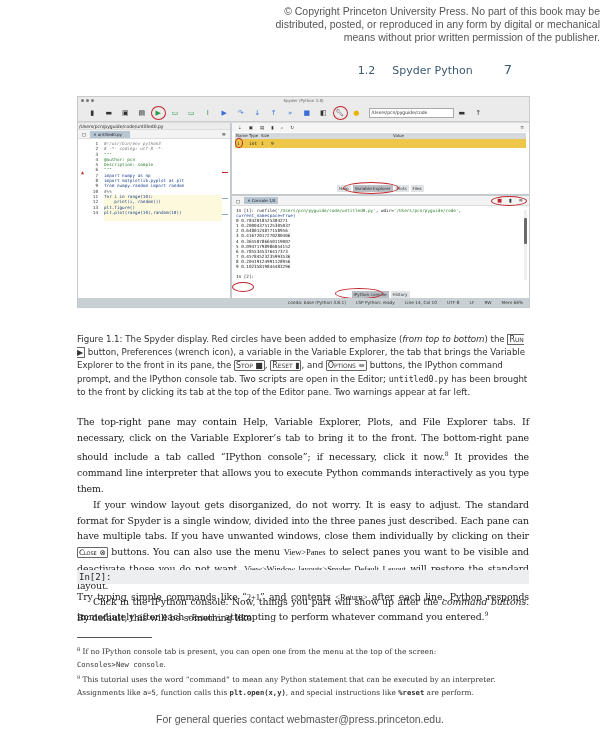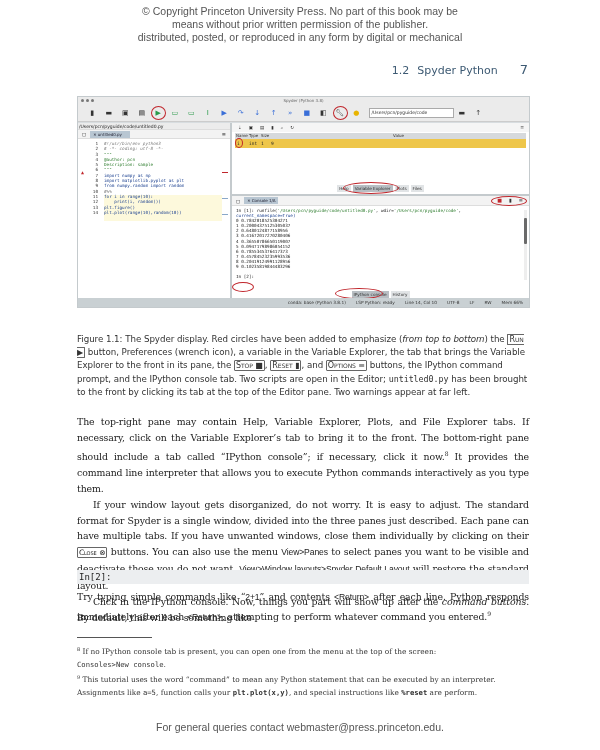--- a/index.html
+++ b/index.html
@@ -1,23 +1,23 @@
 <!DOCTYPE html>
 <html><head>
 <meta charset="utf-8">
 <style>
   * { box-sizing: border-box; margin: 0; padding: 0; }
   html, body { width: 600px; height: 750px; background: #ffffff; overflow: hidden; }
   body { position: relative; font-family: "DejaVu Serif", serif; color: #222; }
 
-  .copyright { position: absolute; top: 5px; left: 0; width: 600px; text-align: center;
+  .copyright { position: absolute; top: 5px; left: 0; width: 600px; text-align: right;
     font-family: "Liberation Sans", sans-serif; font-size: 10.5px; line-height: 13px; color: #555; }
 
-  .running-head { position: absolute; top: 62px; right: 72px; font-family: "DejaVu Sans", sans-serif;
-    font-size: 11px; color: #3d5a73; display: flex; gap: 8px; align-items: baseline; }
+  .running-head { position: absolute; top: 62px; right: 88px; font-family: "DejaVu Sans", sans-serif;
+    font-size: 11px; color: #3d5a73; display: flex; gap: 17px; align-items: baseline; }
   .running-head .pagenum { font-size: 13px; margin-left: 14px; color: #3d5a73; }
 
   
   .spyder { position: absolute; top: 96px; left: 77px; width: 453px; height: 212px;
     background: #d8dde0; border: 1px solid #c4cacd; font-family: "DejaVu Sans", sans-serif; overflow: hidden; }
   .titlebar { height: 8px; background: #ebebeb; position: relative; font-size: 4px; color: #666; text-align: center; line-height: 8px; }
   .dots { position: absolute; left: 3px; top: 2px; display: flex; gap: 2px; }
   .dots span { width: 3px; height: 3px; border-radius: 50%; background: #777; display: block; }
   .toolbar { height: 17px; background: #ebebeb; display: flex; align-items: center; padding-left: 6px; gap: 0; border-bottom: 1px solid #ccc; }
   .tb { width: 16.5px; height: 14px; display: flex; align-items: center; justify-content: center; font-size: 7px; color: #333; position: relative; }
@@ -65,36 +65,36 @@
 
   .caption { position: absolute; top: 333px; left: 77px; width: 452px; font-family: "DejaVu Sans", sans-serif;
     font-size: 8.7px; line-height: 13.2px; color: #333; letter-spacing: -0.05px; }
   .kbd { border: 1px solid #666; padding: 0 1px; font-variant: small-caps; font-size: 8px; border-radius: 1px; }
   .mono { font-family: "DejaVu Sans Mono", monospace; font-size: 8.4px; }
 
   .body { position: absolute; left: 77px; width: 452px; font-family: "DejaVu Serif", serif;
     font-size: 9.4px; line-height: 15.9px; color: #222; letter-spacing: -0.12px; }
   .body p { text-align: justify; }
   .indent { text-indent: 16px; }
-  .body .mono { font-family: Liberation Sans, sans-serif; font-size: 8.6px; margin-top: 40px; }
+  .body .mono { font-family: Liberation Serif, serif; font-size: 8.6px; margin-top: 40px; }
   .prompt-box { position: absolute; top: 570px; left: 77px; width: 452px; height: 14px; background: #eceef0;
     font-family: "DejaVu Sans Mono", monospace; font-size: 9px; line-height: 14px; padding-left: 2px; color: #222; }
   .rule { position: absolute; top: 637px; left: 77px; width: 75px; border-top: 1px solid #555; }
   .footnotes { position: absolute; top: 643px; left: 77px; width: 452px; font-family: "DejaVu Serif", serif; font-size: 7.4px; line-height: 12.4px; color: #333; }
   .footnotes sup { font-size: 5px; }
   .footnotes .mono { font-family: "DejaVu Sans Mono", monospace; font-size: 7.2px; }
-  .footer { position: absolute; top: 713px; left: 0; width: 600px; text-align: center; font-family: "Liberation Sans", sans-serif; font-size: 10.5px; color: #555; margin-top: 8px; }
+  .footer { position: absolute; top: 713px; left: 0; width: 600px; text-align: center; font-family: "Liberation Sans", sans-serif; font-size: 10.5px; color: #555; }
 </style>
 </head>
 <body>
 
 <div class="copyright">
   <div>© Copyright Princeton University Press. No part of this book may be</div>
+  <div>distributed, posted, or reproduced in any form by digital or mechanical</div>
   <div>means without prior written permission of the publisher.</div>
-  <div>distributed, posted, or reproduced in any form by digital or mechanical</div>
 </div>
 
 <div class="running-head">
   <span>1.2</span>
   <span>Spyder Python</span>
   <span class="pagenum">7</span>
 </div>
 
 <div class="spyder">
   <div class="titlebar">
@@ -297,16 +297,16 @@
 <div class="prompt-box">In[2]:</div>
 
 <div class="body" style="top:589px">
   <p><span>Try typing simple commands like “</span><span class="mono">2+1</span><span>” and contents </span><span class="mono">&lt;Return&gt;</span><span> after each line. Python responds immediately after each </span><span class="mono">&lt;Return&gt;</span><span>, attempting to perform whatever command you entered.</span><sup style="font-size:6px">9</sup></p>
 </div>
 
 <div class="rule"></div>
 
 <div class="footnotes">
   <div><sup>8</sup><span> If no IPython console tab is present, you can open one from the menu at the top of the screen:</span><br><span class="mono">Consoles&gt;New console</span><span>.</span></div>
-  <div><sup>9</sup><span> This tutorial uses the word “command” to mean any Python statement that can be executed by an interpreter. Assignments like </span><span class="mono">a=5</span><span>, function calls your </span><b class="mono">plt.plot(x,y)</b><span>, and special instructions like </span><b class="mono">%reset</b><span> are perform.</span></div>
+  <div><sup>9</sup><span> This tutorial uses the word “command” to mean any Python statement that can be executed by an interpreter. Assignments like </span><span class="mono">a=5</span><span>, function calls this </span><b class="mono">plt.open(x,y)</b><span>, and special instructions like </span><b class="mono">%reset</b><span> are perform.</span></div>
 </div>
 
 <div class="footer">For general queries contact webmaster@press.princeton.edu.</div>
 
 </body></html>

